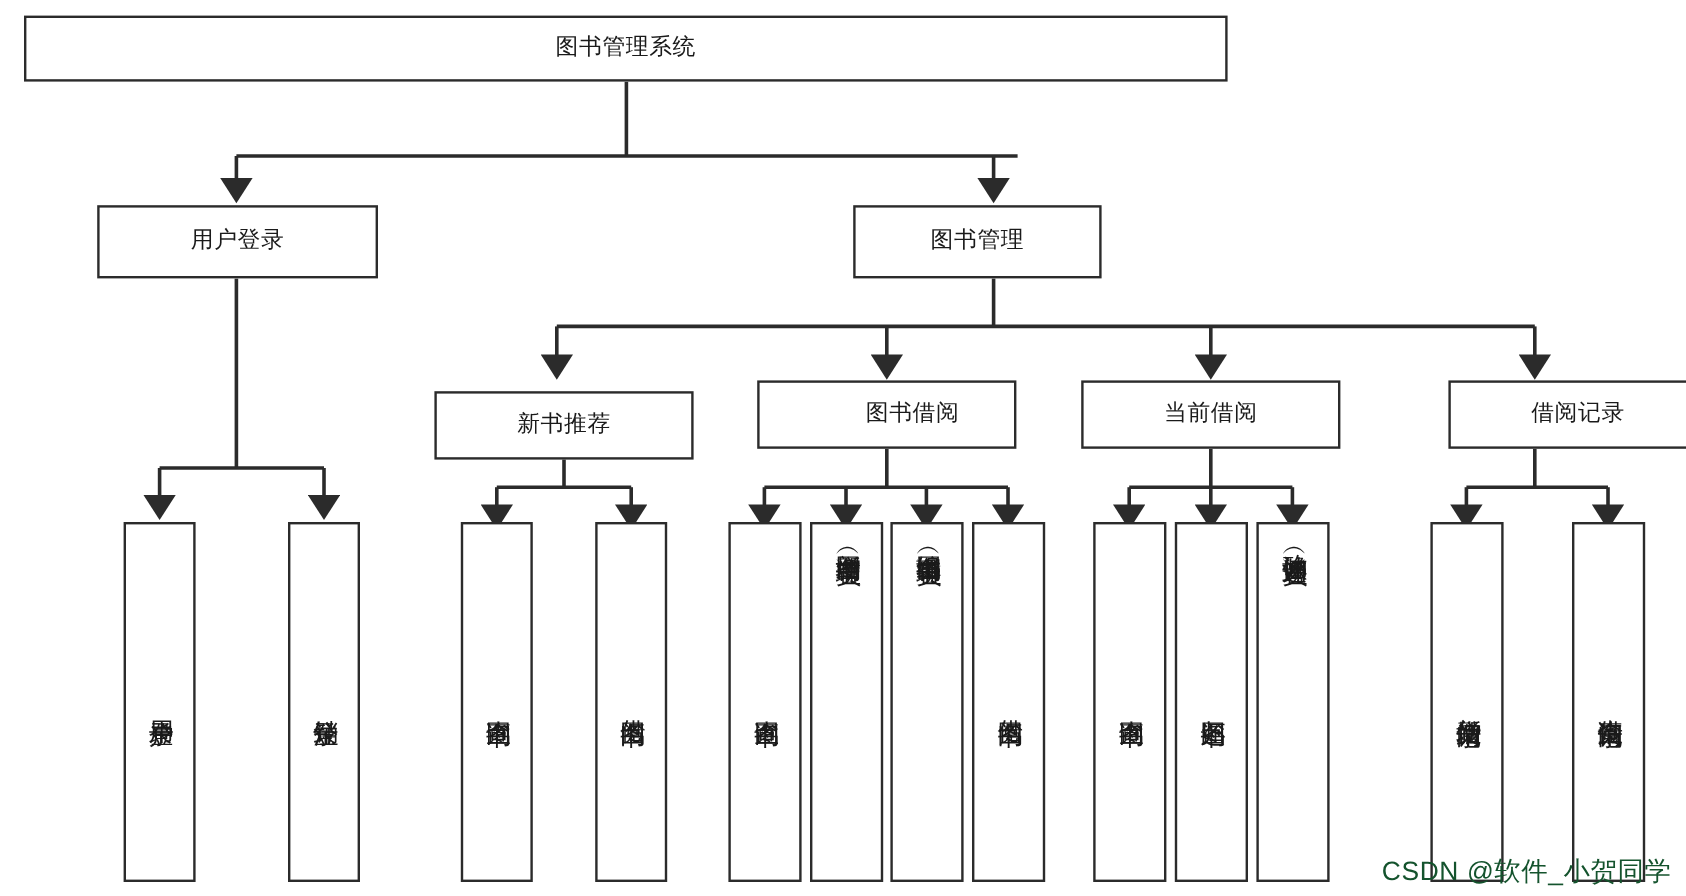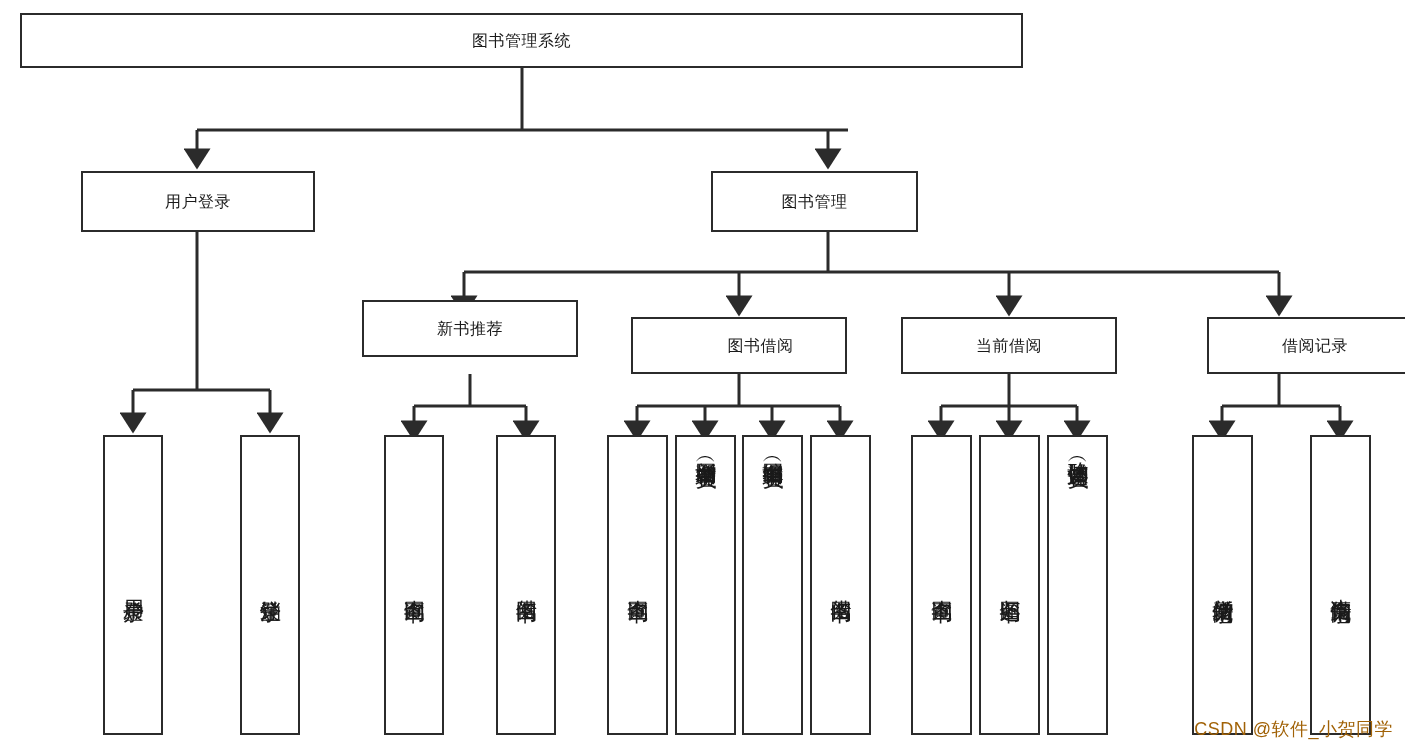--- a/index.html
+++ b/index.html
@@ -30,21 +30,21 @@
     position: absolute;
     box-sizing: border-box;
     background: #ffffff;
     border: 2px solid #2b2b2b;
     display: flex;
     align-items: center;
     justify-content: center;
     color: #1a1a1a;
   }
   .node-h .node-label {
-    font-size: 16px;
+    font-size: 19px;
     line-height: 1.1;
     letter-spacing: 0.5px;
     white-space: nowrap;
   }
   .node-v {
     align-items: flex-start;
     justify-content: center;
     padding-top: 8px;
   }
   .node-v .node-label {
@@ -56,22 +56,22 @@
     white-space: nowrap;
   }
   .node-v.center-v {
     align-items: center;
     padding-top: 0;
   }
   #watermark {
     position: absolute;
     right: 12px;
     bottom: 6px;
-    font-size: 18px;
-    color: #a16207;
+    font-size: 22px;
+    color: #14532d;
     letter-spacing: 0.5px;
     white-space: nowrap;
     user-select: none;
   }
 </style>
 </head>
 <body>
 
 <div id="diagram-root">
 
@@ -129,21 +129,21 @@
     <span class="node-label">图书管理系统</span>
   </div>
 
   <div class="node node-h" style="left:81px; top:171px; width:234px; height:61px;">
     <span class="node-label">用户登录</span>
   </div>
   <div class="node node-h" style="left:711px; top:171px; width:207px; height:61px;">
     <span class="node-label">图书管理</span>
   </div>
 
-  <div class="node node-h" style="left:362px; top:300px; width:216px; height:57px;">
+  <div class="node node-h" style="left:362px; top:326px; width:216px; height:57px;">
     <span class="node-label">新书推荐</span>
   </div>
   <div class="node node-h" style="left:631px; top:317px; width:216px; height:57px;padding-left:43px;">
     <span class="node-label">图书借阅</span>
   </div>
   <div class="node node-h" style="left:901px; top:317px; width:216px; height:57px;">
     <span class="node-label">当前借阅</span>
   </div>
   <div class="node node-h" style="left:1171px; top:317px; width:216px; height:57px;margin-left:36px;">
     <span class="node-label">借阅记录</span>

